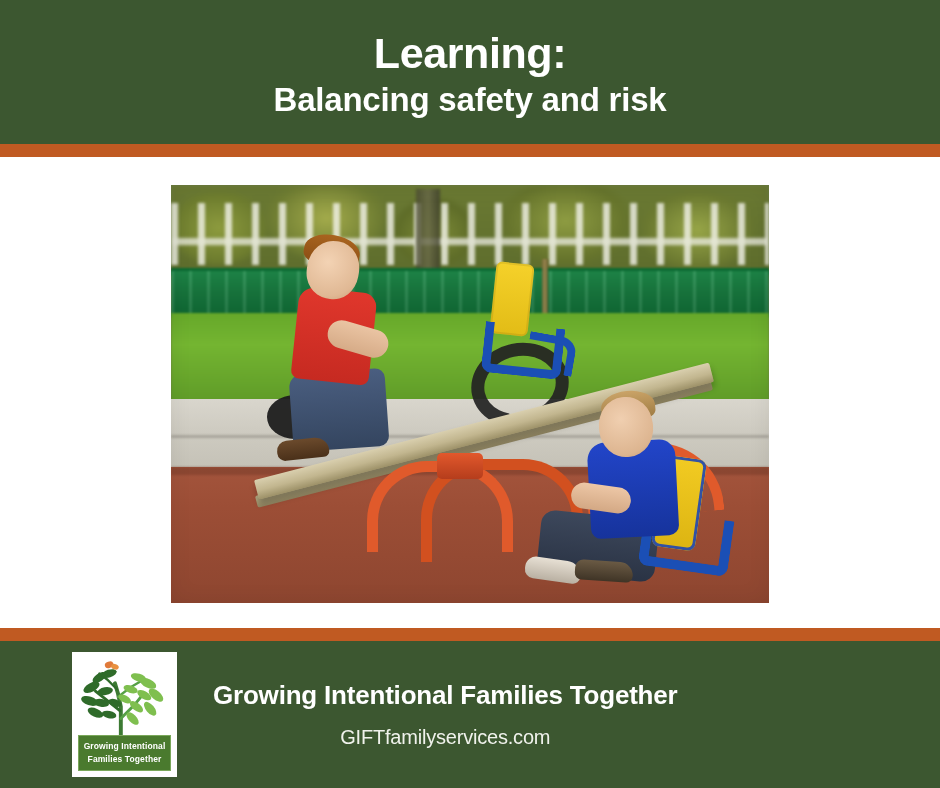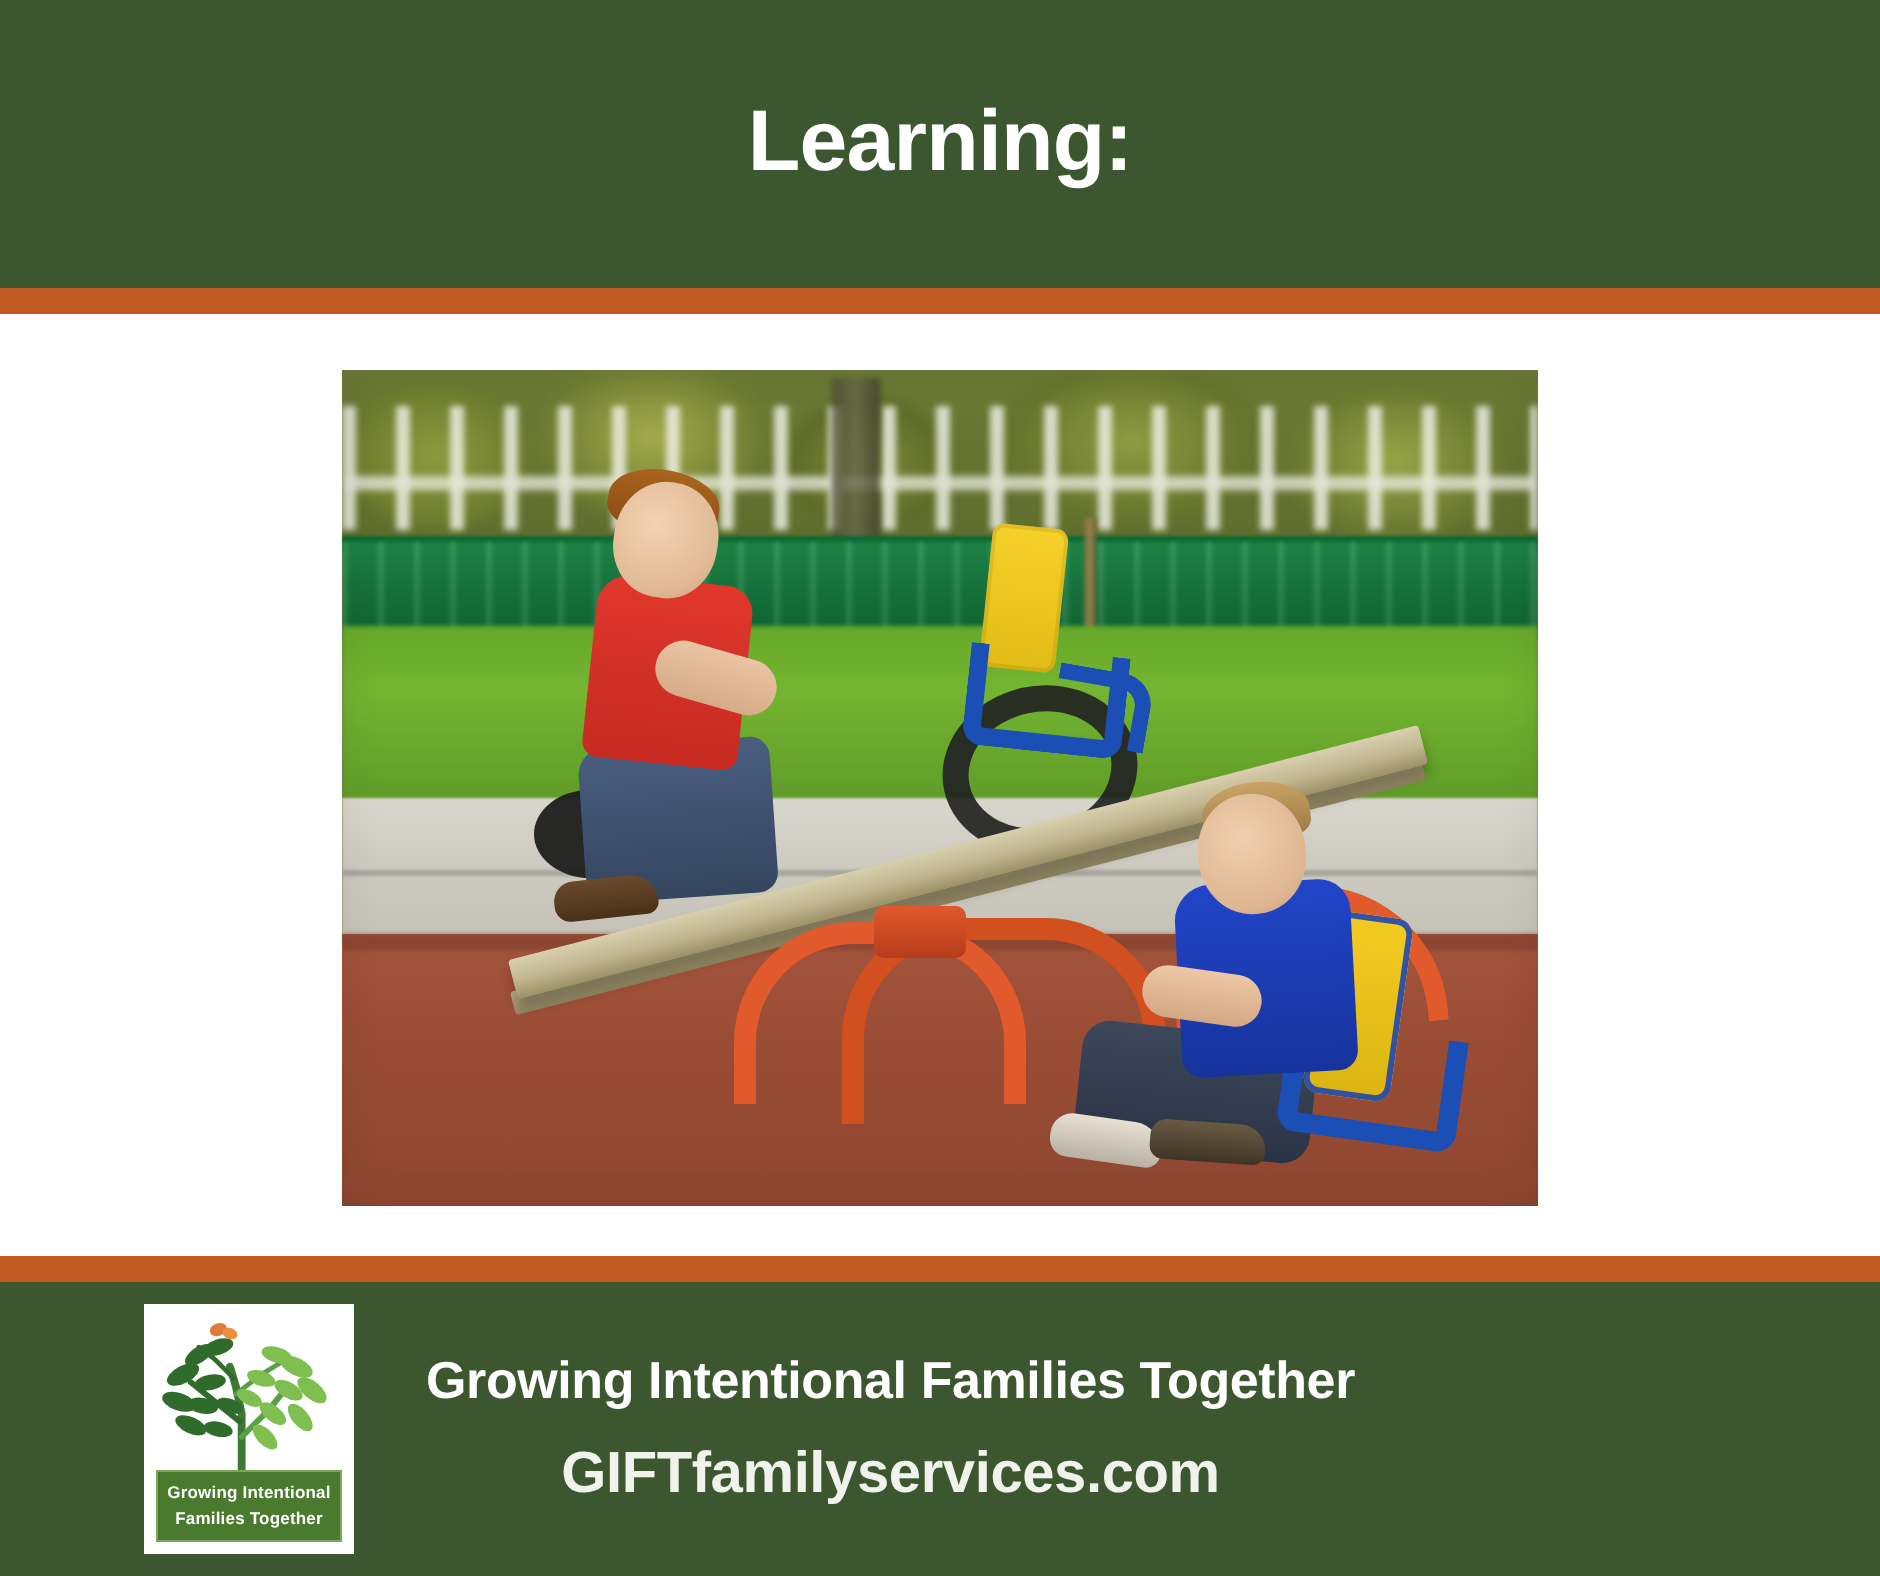--- a/index.html
+++ b/index.html
@@ -385,35 +385,36 @@
     color: #ffffff;
     font-size: 26px;
     font-weight: bold;
     letter-spacing: -0.2px;
     line-height: 1.2;
     white-space: nowrap;
     font-family: "Liberation Sans", sans-serif;
   }
   .footer-url {
     color: #f0f2ec;
-    font-size: 29px;
-    font-weight: bold;
+    font-size: 20px;
+    font-weight: normal;
     letter-spacing: -0.2px;
     margin-top: 14px;
     white-space: nowrap;
     font-family: "Liberation Sans", sans-serif;
   }
 </style>
 </head>
 <body>
 
 <div class="slide">
 
   <div class="header-band">
     <div class="title-main">Learning:</div>
+    <div class="title-sub">Balancing safety and risk</div>
   </div>
 
   <div class="rule-orange"></div>
 
   <div class="body-area">
     <div class="photo-frame">
       <div class="scene">
         <div class="trees"></div>
         <div class="picket"></div>
         <div class="post-dark"></div>

